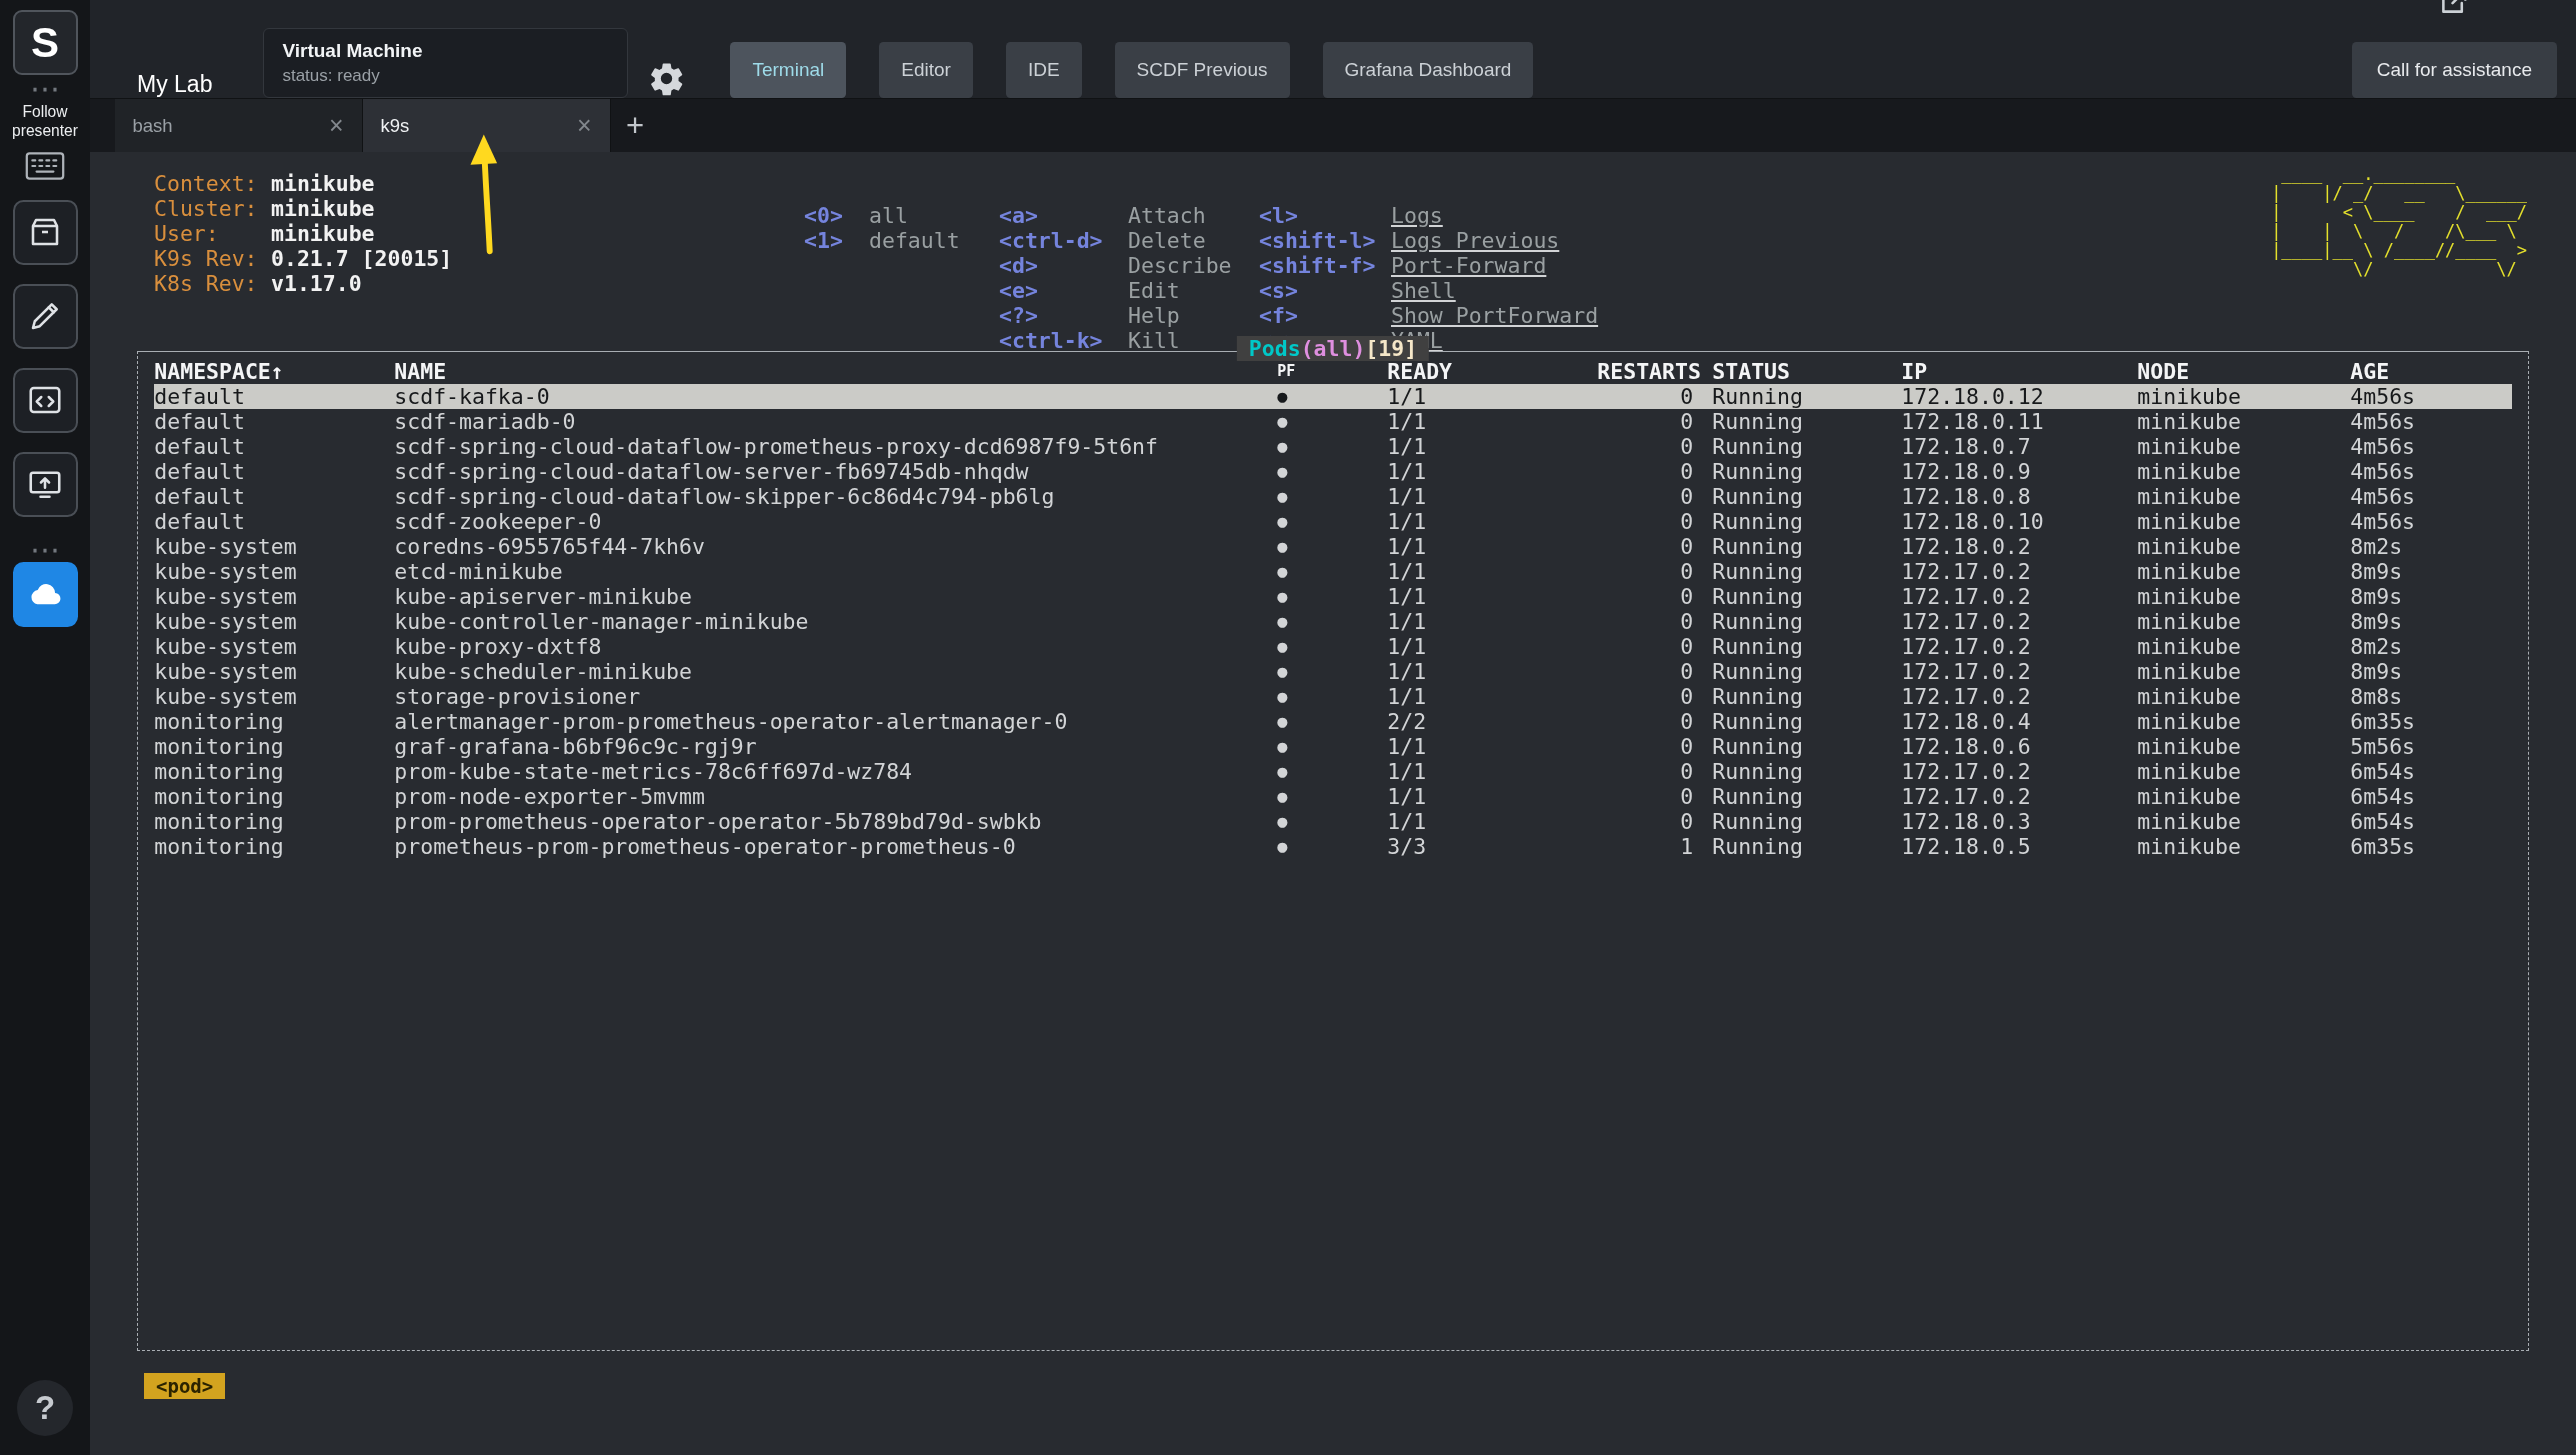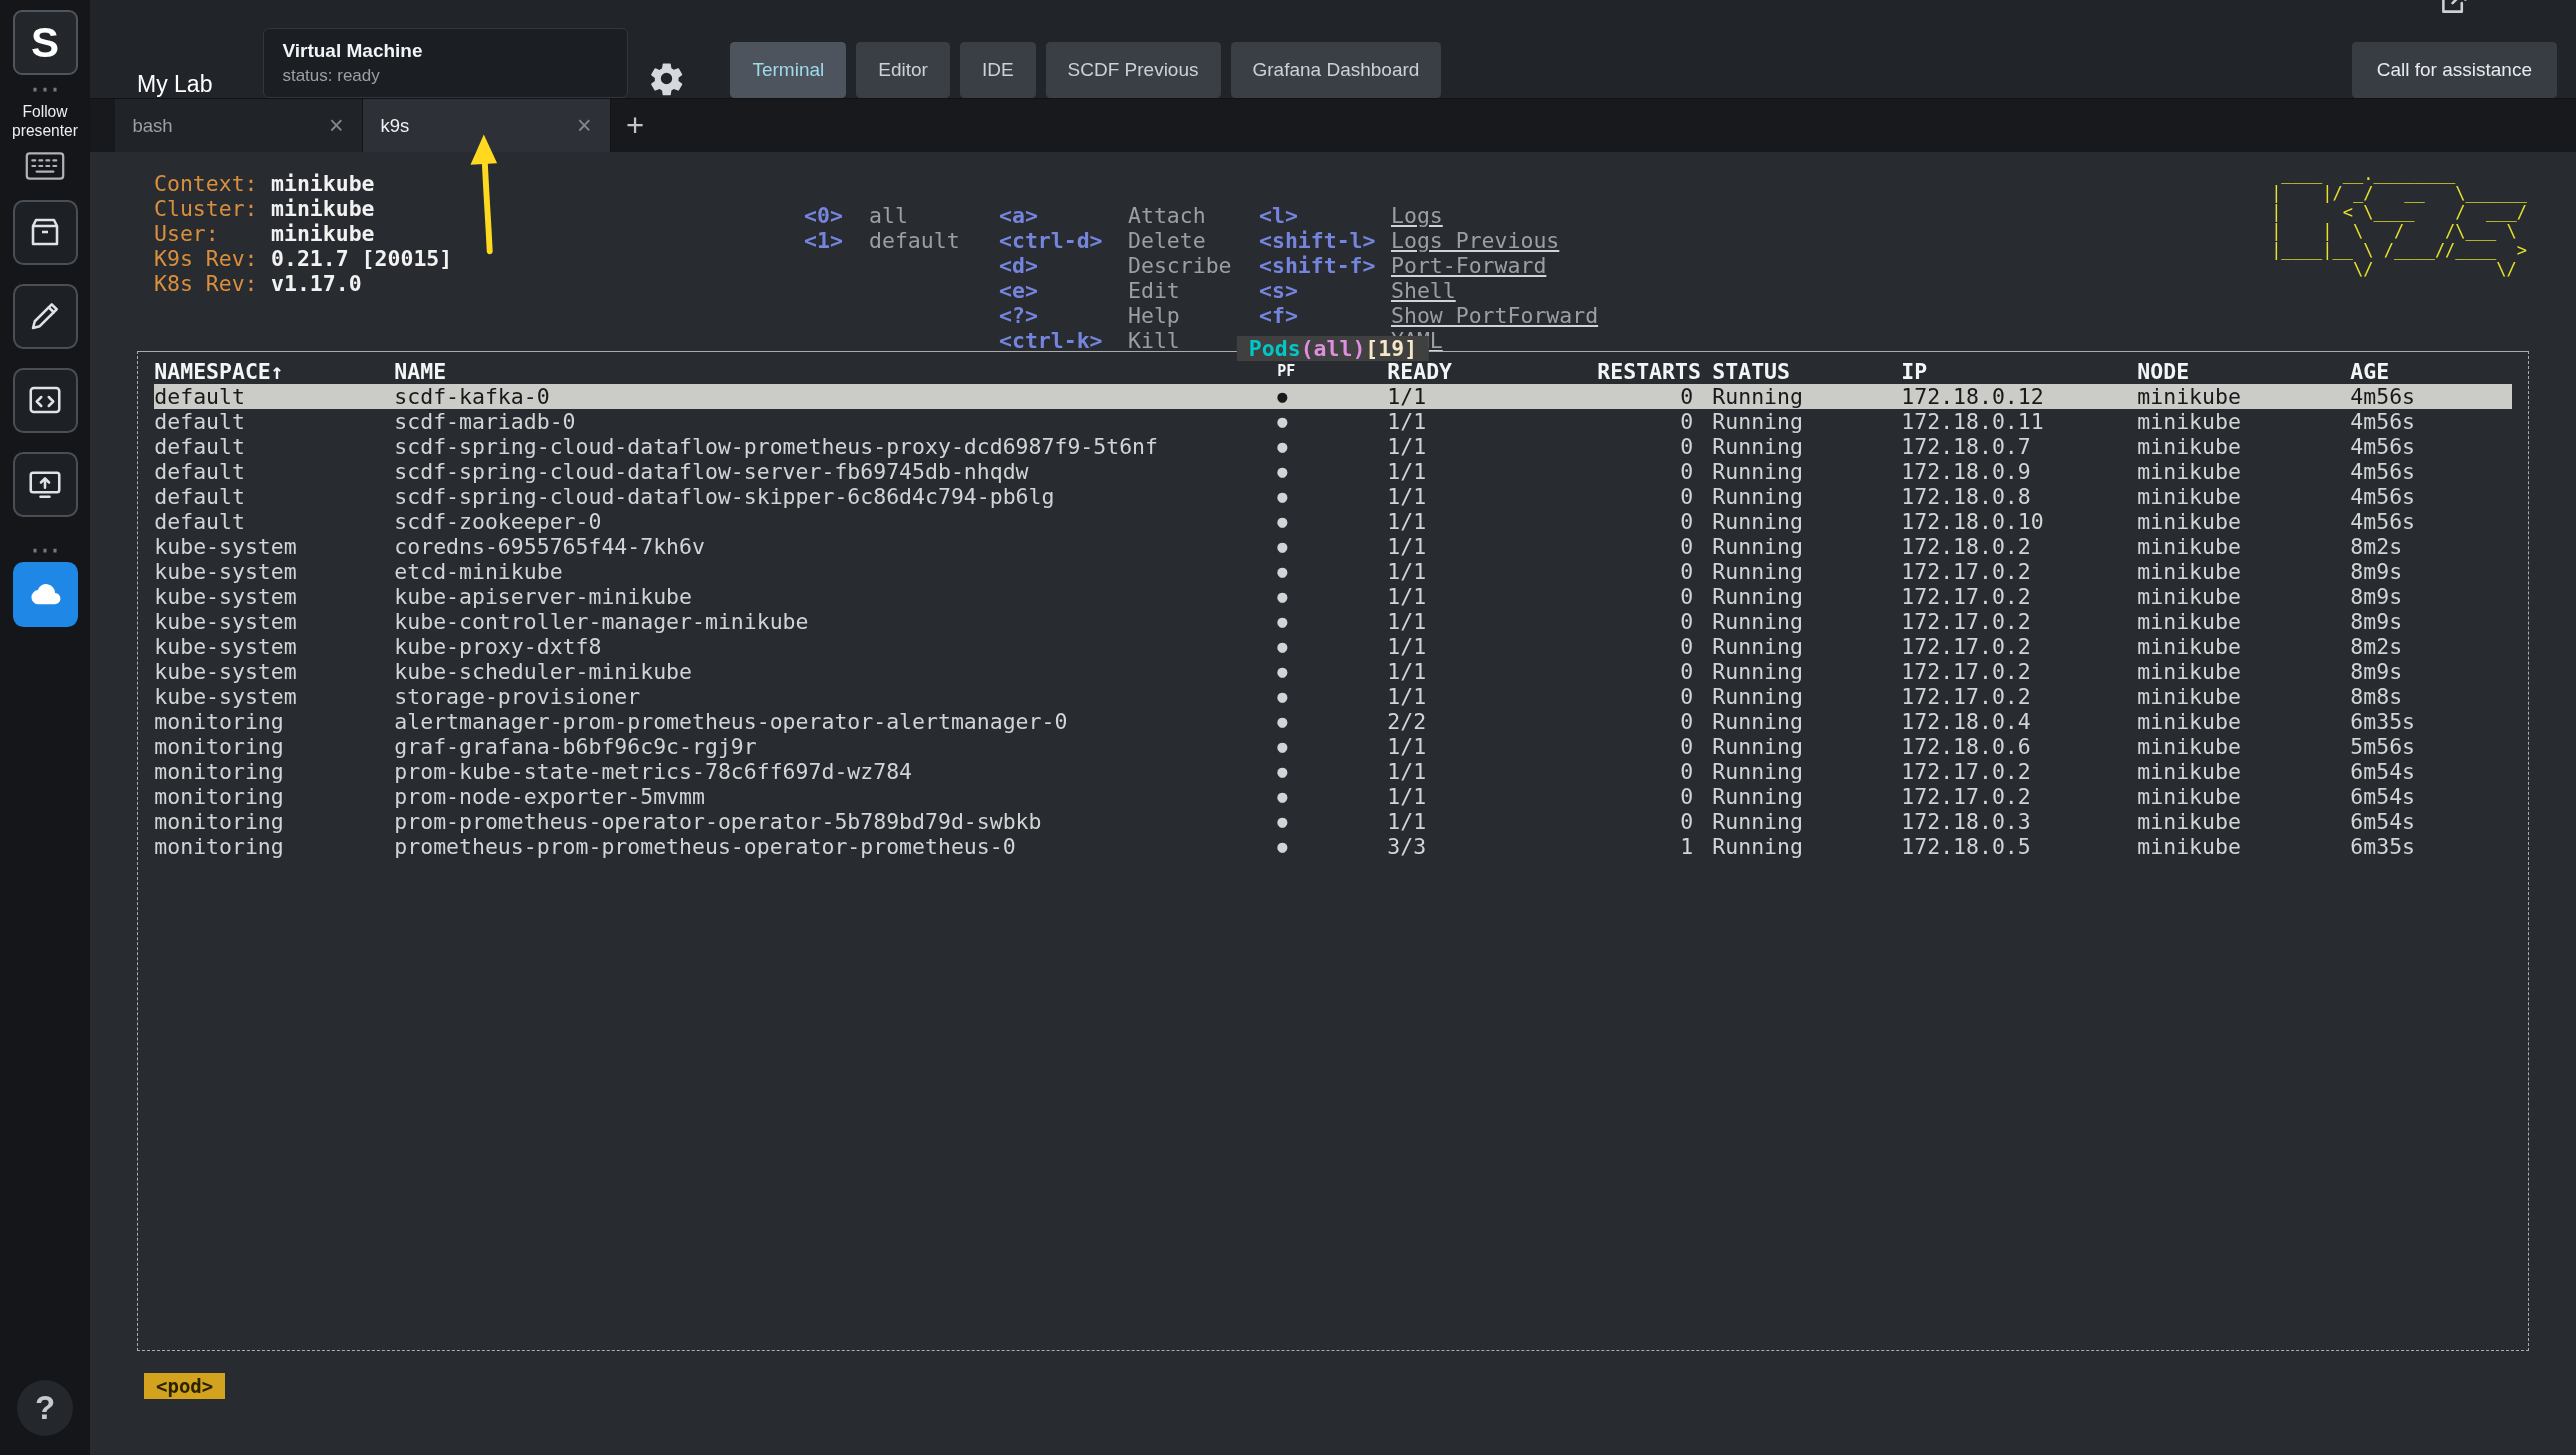--- a/index.html
+++ b/index.html
@@ -25,21 +25,21 @@
   
   .main { flex:1; display:flex; flex-direction:column; min-width:0; }
 
   .topbar { height:99px; background:#212429; display:flex; align-items:flex-end; padding:0 19px 0 47px; border-bottom:1.5px solid #101214; }
   .lab-title { color:#ffffff; font-size:23px; margin-right:30px; white-space:nowrap; }
   .vm-panel { background:#1b1e23; border:1.5px solid #33373d; border-radius:6px; padding:6px 18px; width:365px; height:70px;
               display:flex; flex-direction:column; justify-content:center; cursor:pointer;margin-left:21px; }
   .vm-title { color:#f2f4f6; font-size:19px; font-weight:700; }
   .vm-status { color:#9aa0a6; font-size:17px; margin-top:3.7px; }
   .gear { background:none; border:none; margin:0 44px 0 19px; cursor:pointer; display:flex; }
-  .view-tabs { display:flex; gap:10px; }
+  .view-tabs { display:flex; gap:33px; }
   .vtab { font-family:inherit; font-size:19px; color:#ccd1d6; background:#3a3f46; border:none; border-radius:4.4px;
           padding:0 22px; height:56px; cursor:pointer; white-space:nowrap; }
   .vtab.active { background:#4d545d; color:#9edbe9; }
   .top-right { margin-left:auto; display:flex; align-items:center; gap:24px;flex-direction:column; }
   .ext { background:none; border:none; cursor:pointer; display:flex; }
   .assist { font-family:inherit; font-size:19px; color:#e8eaed; background:#383d44; border:none; border-radius:4.4px;
             height:56px; padding:0 25px; cursor:pointer; white-space:nowrap; }
 
   
   .tabbar { height:53px; background:#17191d; display:flex; align-items:stretch; padding-left:24.5px; }

